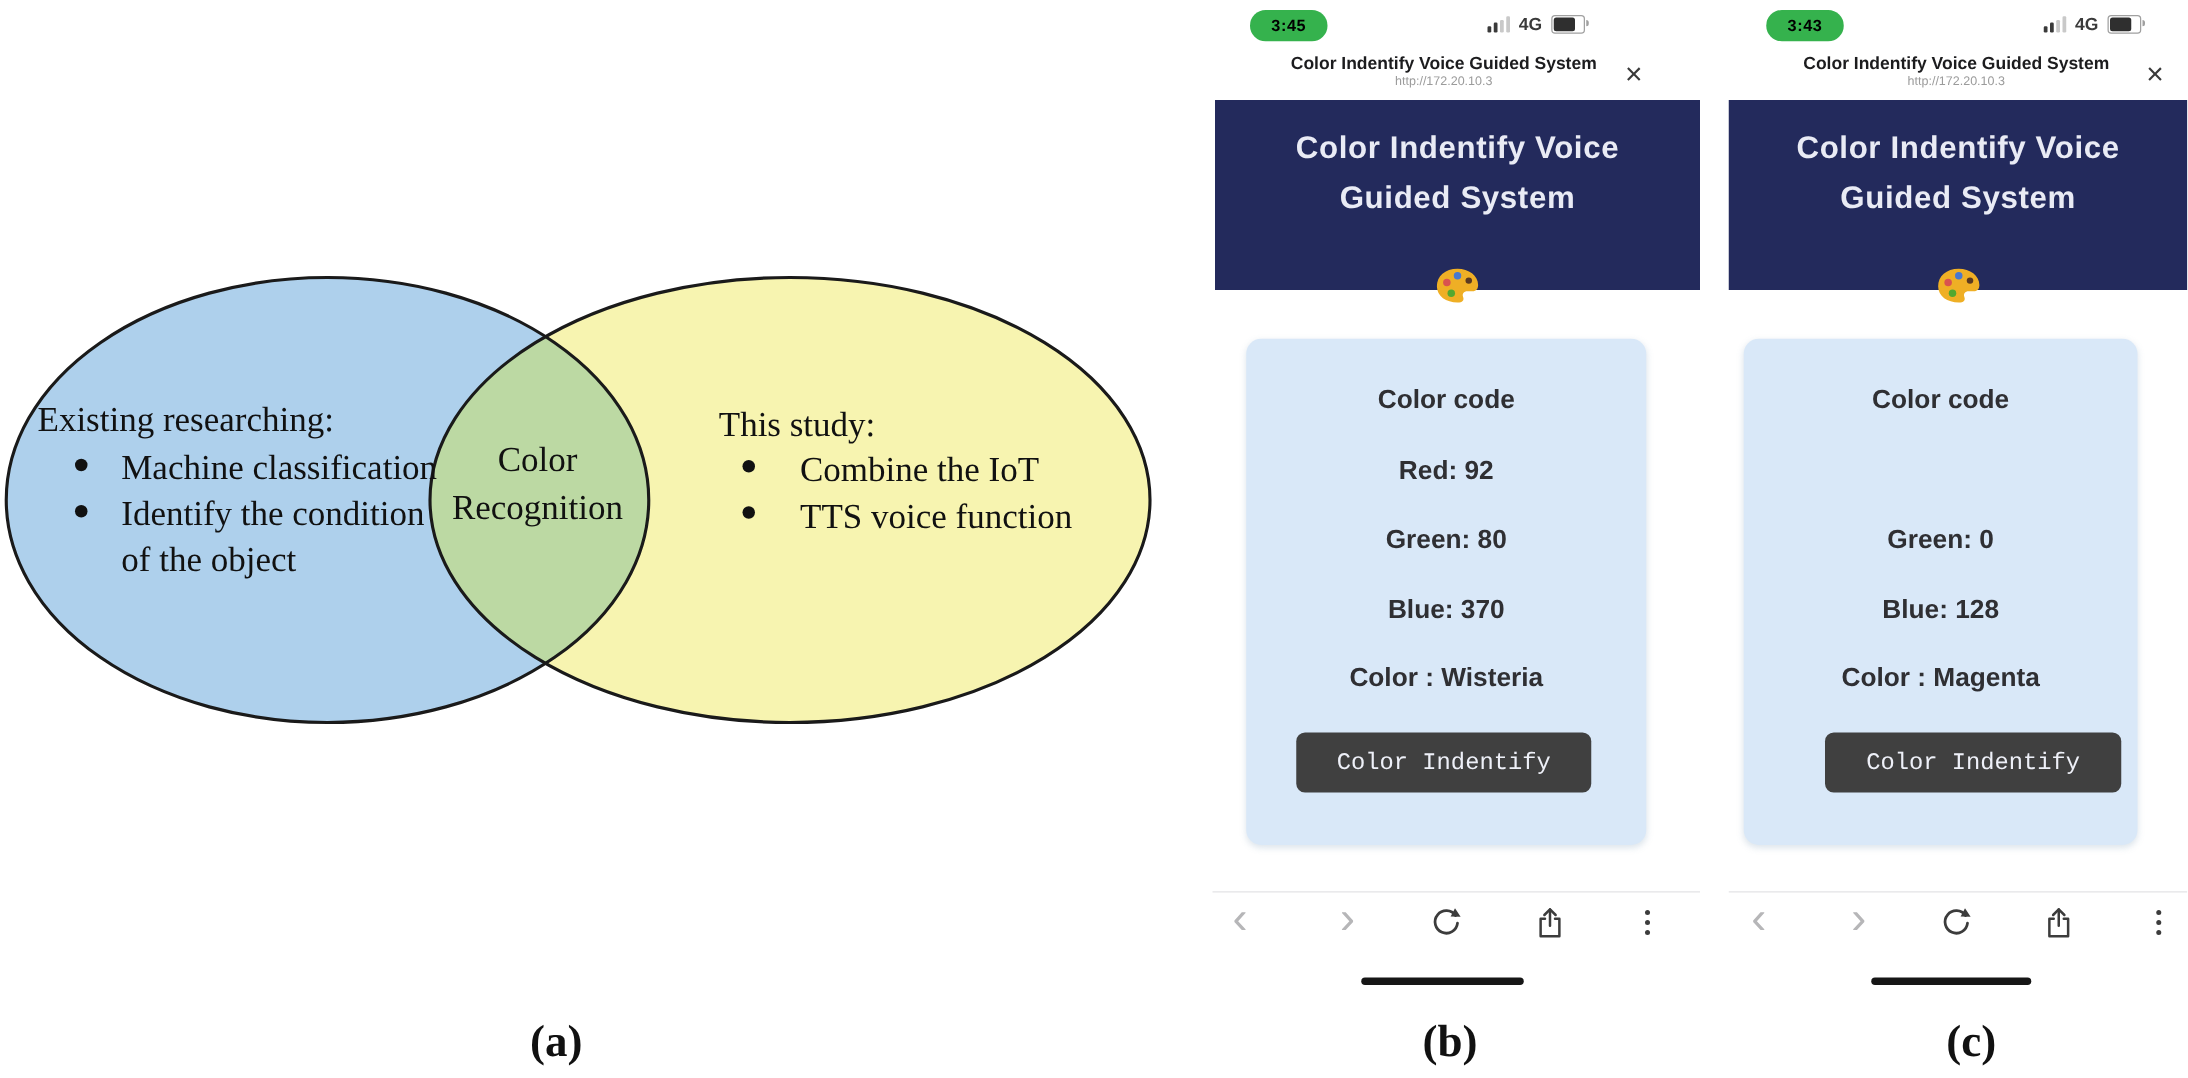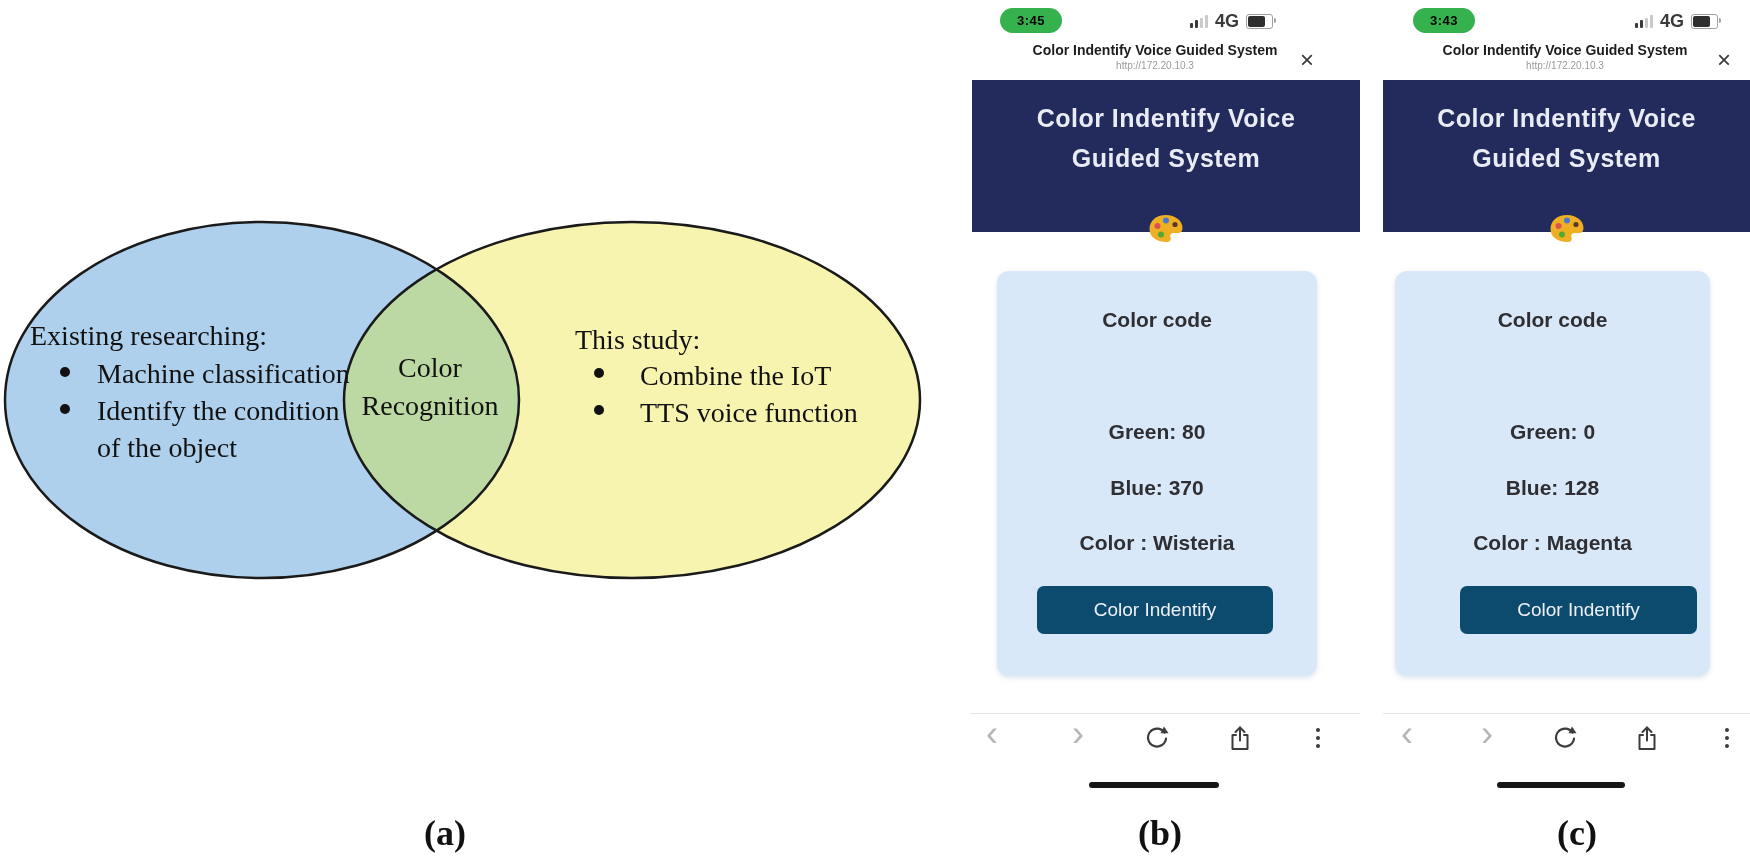--- a/index.html
+++ b/index.html
@@ -26,21 +26,21 @@
   #phone-b .status-pill{left:38px;} #phone-c .status-pill{left:30px;}
 
   .status-right{position:absolute;top:11px;display:flex;align-items:center;gap:7px;}
   #phone-b .status-right{left:228px;} #phone-c .status-right{left:252px;}
   .signal{display:flex;align-items:flex-end;gap:2px;}
   .signal i{width:3px;border-radius:1px;background:#c9c9c9;display:block;}
   .signal i:nth-child(1){height:5px;background:#3a3a3a;}
   .signal i:nth-child(2){height:8px;background:#3a3a3a;}
   .signal i:nth-child(3){height:10px;}
   .signal i:nth-child(4){height:13px;}
-  .net-label{font-size:18px;font-weight:600;color:#3a3a3a;}
+  .net-label{font-size:14px;font-weight:600;color:#3a3a3a;}
   .battery{position:relative;width:25px;height:13px;border:1px solid #a0a0a0;border-radius:3px;}
   .battery b{position:absolute;left:1px;top:1px;bottom:1px;width:17px;background:#2f2f2f;border-radius:2px;}
   .battery::after{content:"";position:absolute;right:-4px;top:3px;width:2px;height:5px;
                   background:#a0a0a0;border-radius:0 2px 2px 0;}
 
   .page-title{position:absolute;top:42px;left:0;text-align:center;font-size:14px;
               font-weight:bold;color:#1c1c1e;white-space:nowrap;}
   #phone-b .page-title{right:12px;} #phone-c .page-title{right:3px;}
   .page-url{position:absolute;top:60px;left:0;text-align:center;font-size:10px;color:#9b9b9b;}
   #phone-b .page-url{right:12px;} #phone-c .page-url{right:3px;}
@@ -53,22 +53,22 @@
                 color:#e9ebf5;line-height:40px;letter-spacing:.5px;}
   .palette{position:absolute;left:50%;transform:translateX(-50%);top:131px;}
 
   .card{position:absolute;top:271px;height:405px;background:#d9e8f8;border-radius:12px;
         box-shadow:0 2px 5px rgba(120,150,180,.25);}
   #phone-b .card{left:35px;width:320px;} #phone-c .card{left:12px;width:315px;}
   .card-line{position:absolute;left:0;right:0;text-align:center;font-size:21px;
              font-weight:600;color:#2f2f33;}
   .card-heading{top:37px;}
   .row-0{top:94px;} .row-1{top:149px;} .row-2{top:205px;} .row-3{top:260px;}
-  .identify-btn{position:absolute;top:315px;height:48px;background:#0c4a6e;border:none;
-                border-radius:7px;color:#eef0f8;font-family:Liberation Sans, sans-serif;
+  .identify-btn{position:absolute;top:315px;height:48px;background:#404040;border:none;
+                border-radius:7px;color:#eef0f8;font-family:Liberation Mono, monospace;
                 font-size:19px;cursor:pointer;}
   #phone-b .identify-btn{left:40px;width:236px;} #phone-c .identify-btn{left:65px;width:237px;}
 
   .toolbar-divider{position:absolute;top:713px;border-top:1.5px solid #e4e4e6;}
   #phone-b .toolbar-divider{left:8px;right:0;} #phone-c .toolbar-divider{left:0;right:0;}
   .tool{position:absolute;top:721px;width:36px;height:34px;display:flex;
         align-items:center;justify-content:center;cursor:default;}
   .chev{font-size:36px;line-height:30px;color:#b6b6b8;padding-bottom:8px;}
   #phone-b .t-back{left:12px;}  #phone-b .t-fwd{left:98px;}  #phone-b .t-reload{left:177px;}
   #phone-b .t-share{left:260px;} #phone-b .t-more{left:338px;}
@@ -146,20 +146,21 @@
                  C22.5 24 24 22 27 22 L31 22 C34 22 35.5 20 35.5 17 C35.5 9.5 28 4 19 4 Z" fill="#efaf25"></path>
         <circle cx="10.5" cy="15" r="3" fill="#d9534f"></circle>
         <circle cx="19" cy="9.5" r="3" fill="#4878d0"></circle>
         <circle cx="14" cy="23.5" r="3" fill="#54a82f"></circle>
         <circle cx="28" cy="13.5" r="2.6" fill="#5b3a21"></circle>
       </svg>
     </div>
 
     <div class="card">
       <div class="card-line card-heading">Color code</div>
+      <div class="card-line row-0">Red: 92</div>
       <div class="card-line row-1">Green: 80</div>
       <div class="card-line row-2">Blue: 370</div>
       <div class="card-line row-3">Color : Wisteria</div>
       <button class="identify-btn">Color Indentify</button>
     </div>
 
     <div class="toolbar-divider"></div>
     <div class="tool t-back">
       <span class="chev">‹</span>
       </div>

